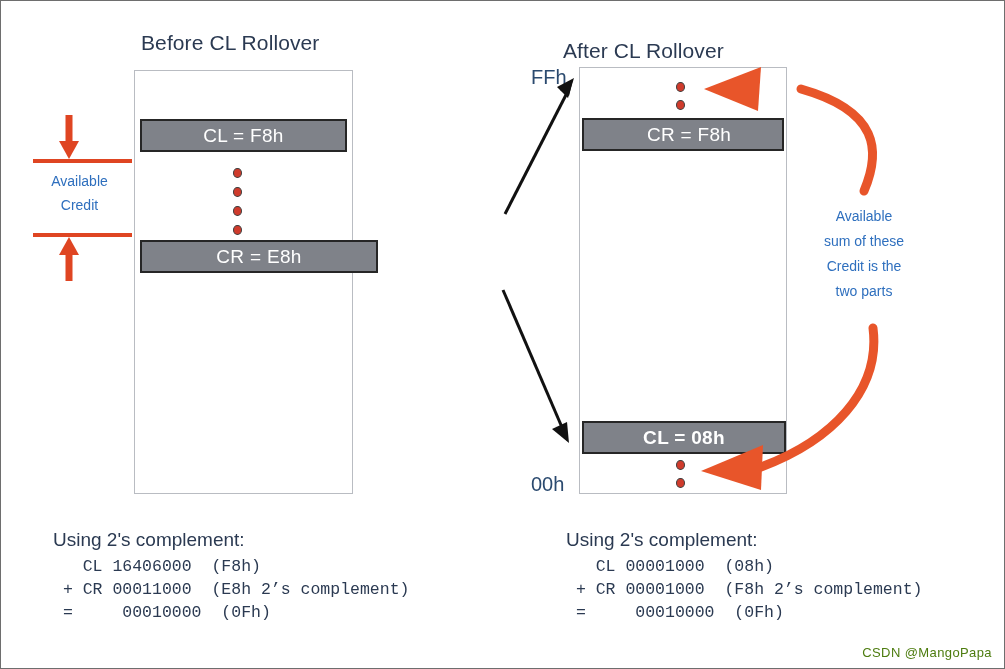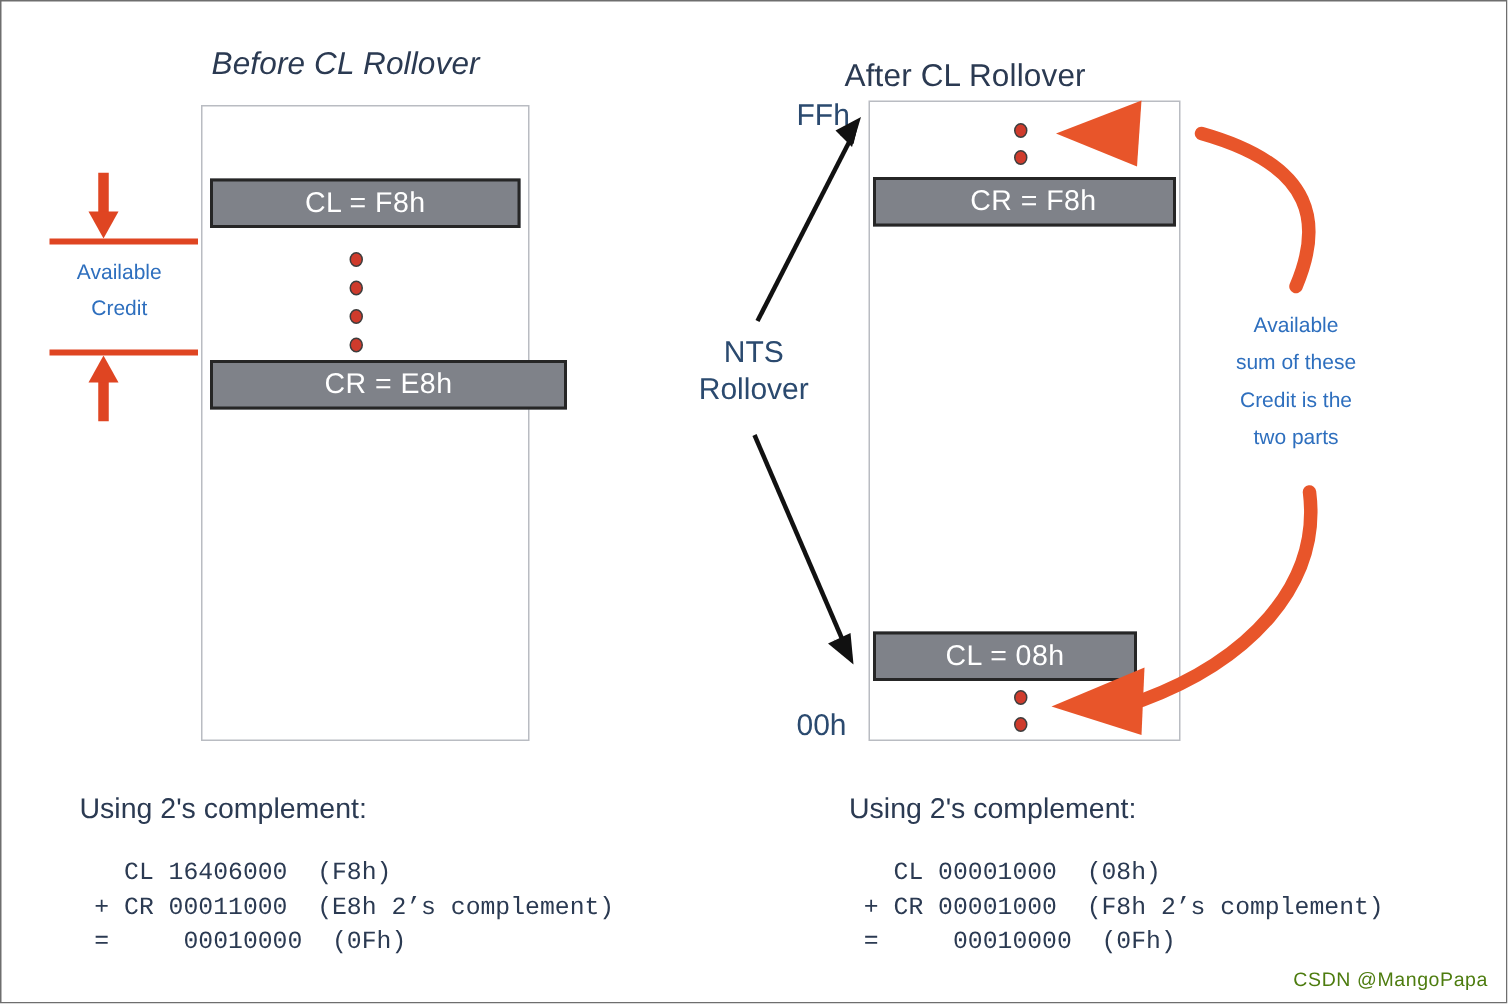--- a/index.html
+++ b/index.html
@@ -19,21 +19,21 @@
   }
 
   
   .diagram-title {
     position: absolute;
     font-size: 21px;
     color: #2b3a52;
     white-space: nowrap;
     letter-spacing: 0.1px;
   }
-  #title-before { left: 140px; top: 30px; font-style: italic; }
+  #title-before { left: 140px; top: 30px; }
   #title-after  { left: 562px; top: 38px; }
 
   
   .memory-box {
     position: absolute;
     background: #ffffff;
     border: 1px solid #b9bcc2;
     box-sizing: border-box;
   }
   #box-before { left: 133px; top: 69px;  width: 219px; height: 424px; }
@@ -48,21 +48,21 @@
     color: #ffffff;
     font-size: 19px;
     display: flex;
     align-items: center;
     justify-content: center;
     letter-spacing: 0.3px;
   }
   #bar-cl-before { left: 139px; top: 118px; width: 207px; height: 33px; }
   #bar-cr-before { left: 139px; top: 239px; width: 238px; height: 33px; }
   #bar-cr-after  { left: 581px; top: 117px; width: 202px; height: 33px; padding-left: 12px; }
-  #bar-cl-after  { left: 581px; top: 420px; width: 176px; height: 33px; }
+  #bar-cl-after  { left: 581px; top: 420px; width: 204px; height: 33px; font-weight: bold; }
 
   
   .dot-col {
     position: absolute;
     display: flex;
     flex-direction: column;
     align-items: center;
   }
   .dot {
     width: 9px;
@@ -105,21 +105,20 @@
   #label-credit-note {
     left: 793px; top: 203px; width: 140px;
     line-height: 25px;
   }
 
   
   .label-navy {
     position: absolute;
     color: #2b4a6f;
     font-size: 20px;
-    text-align: center;
     line-height: 25px;
     white-space: nowrap;
   }
   #label-ffh { left: 530px; top: 64px; }
   #label-00h { left: 530px; top: 471px; }
   #label-nts { left: 444px; top: 222px; width: 115px; white-space: normal; }
 
   
   .overlay {
     position: absolute;
@@ -130,21 +129,21 @@
   }
 
   
   .calc-block { position: absolute; }
   #calc-left  { left: 52px;  top: 528px; }
   #calc-right { left: 565px; top: 528px; }
 
   .calc-heading {
     font-size: 19px;
     color: #2b3a52;
-    margin-bottom: 19px;
+    margin-bottom: 4px;
   }
   .calc-lines {
     font-family: "Liberation Mono", monospace;
     font-size: 16.5px;
     color: #2b3a52;
     line-height: 23px;
     white-space: pre;
   }
 
   
@@ -210,24 +209,20 @@
 
   <div class="dot-col" id="dots-after-bottom">
     <span class="dot"></span>
     <span class="dot"></span>
   </div>
 
   <div class="label-navy" id="label-ffh">FFh</div>
 
   <div class="label-navy" id="label-00h">00h</div>
 
-  <div class="label-navy" id="label-nts">
-    <div>NTS</div>
-    <div>Rollover</div>
-  </div>
 
   <div class="label-blue" id="label-credit-note">
     <div>Available</div>
     <div>sum of these</div>
     <div>Credit is the</div>
     <div>two parts</div>
   </div>
 
   <svg class="overlay" viewBox="0 0 1005 669">
 

